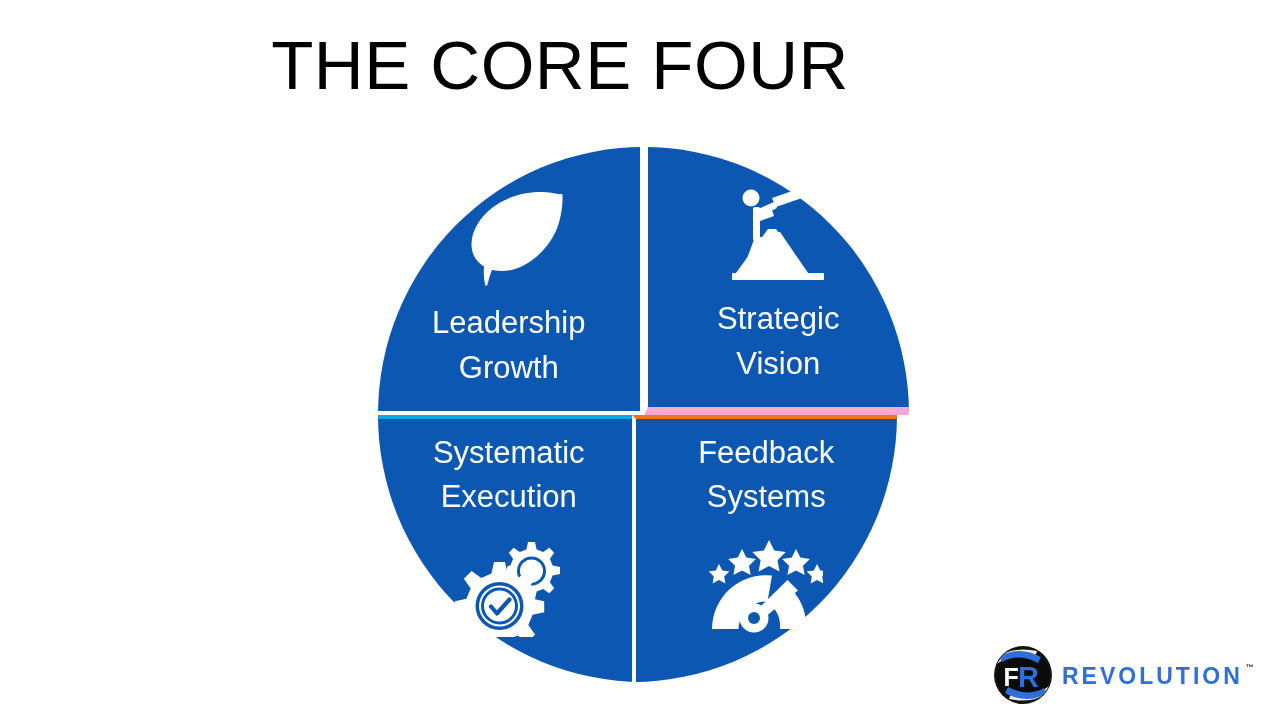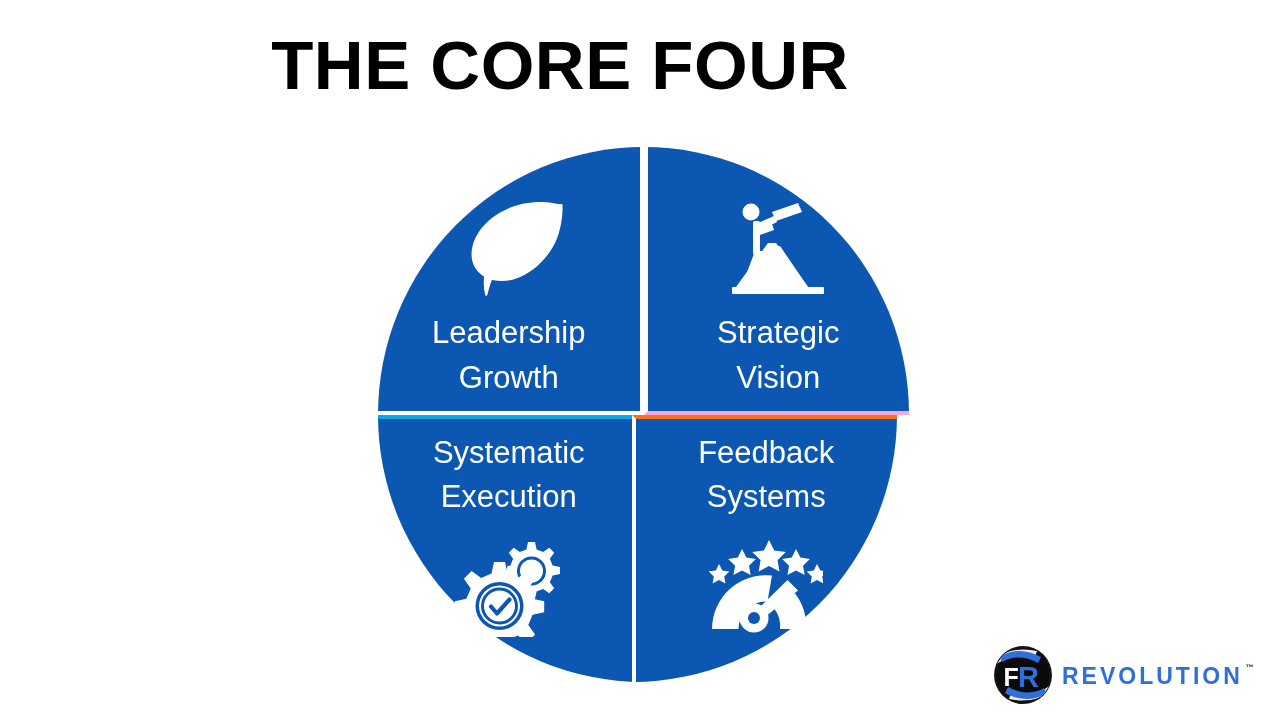--- a/index.html
+++ b/index.html
@@ -22,21 +22,21 @@
   }
 
   
   .title {
     position: absolute;
     top: 30px;
     left: 0;
     width: 1120px;
     text-align: center;
     font-size: 69px;
-    font-weight: bold;
+    font-weight: normal;
     letter-spacing: 0.5px;
     color: #000000;
     line-height: 1.05;
     white-space: nowrap;
   }
 
   
   .circle-wrap {
     position: absolute;
     left: 378px;
@@ -56,21 +56,21 @@
   .quad.tl {
     left: 0; top: 0;
     border-top-left-radius: 100% 100%;
     border-right: 4px solid #ffffff;
     border-bottom: 4px solid #ffffff;
   }
   .quad.tr {
     right: 0; top: 0;
     border-top-right-radius: 100% 100%;
     border-left: 4px solid #ffffff;
-    border-bottom: 4px solid #f9a8d4;
+    border-bottom: 8px solid #f9a8d4;
   }
   .quad.bl {
     left: 0; bottom: 0;
     border-bottom-left-radius: 100% 100%;
     border-right: 4px solid #ffffff;
     border-top: 4px solid #0ea5e9;
   }
   .quad.br {
     right: 12px; bottom: 0;
     border-bottom-right-radius: 100% 100%;
@@ -81,21 +81,21 @@
   .quad-inner {
     position: absolute;
     inset: 0;
     display: flex;
     flex-direction: column;
     align-items: center;
     box-sizing: border-box;
   }
   .quad.tl .quad-inner, .quad.tr .quad-inner {
     justify-content: flex-end;
-    padding-bottom: 10px;
+    padding-bottom: 20px;
   }
   .quad.bl .quad-inner, .quad.br .quad-inner {
     justify-content: flex-start;
     padding-top: 12px;
   }
 
   .quad-icon {
     display: block;
     line-height: 0;
   }

